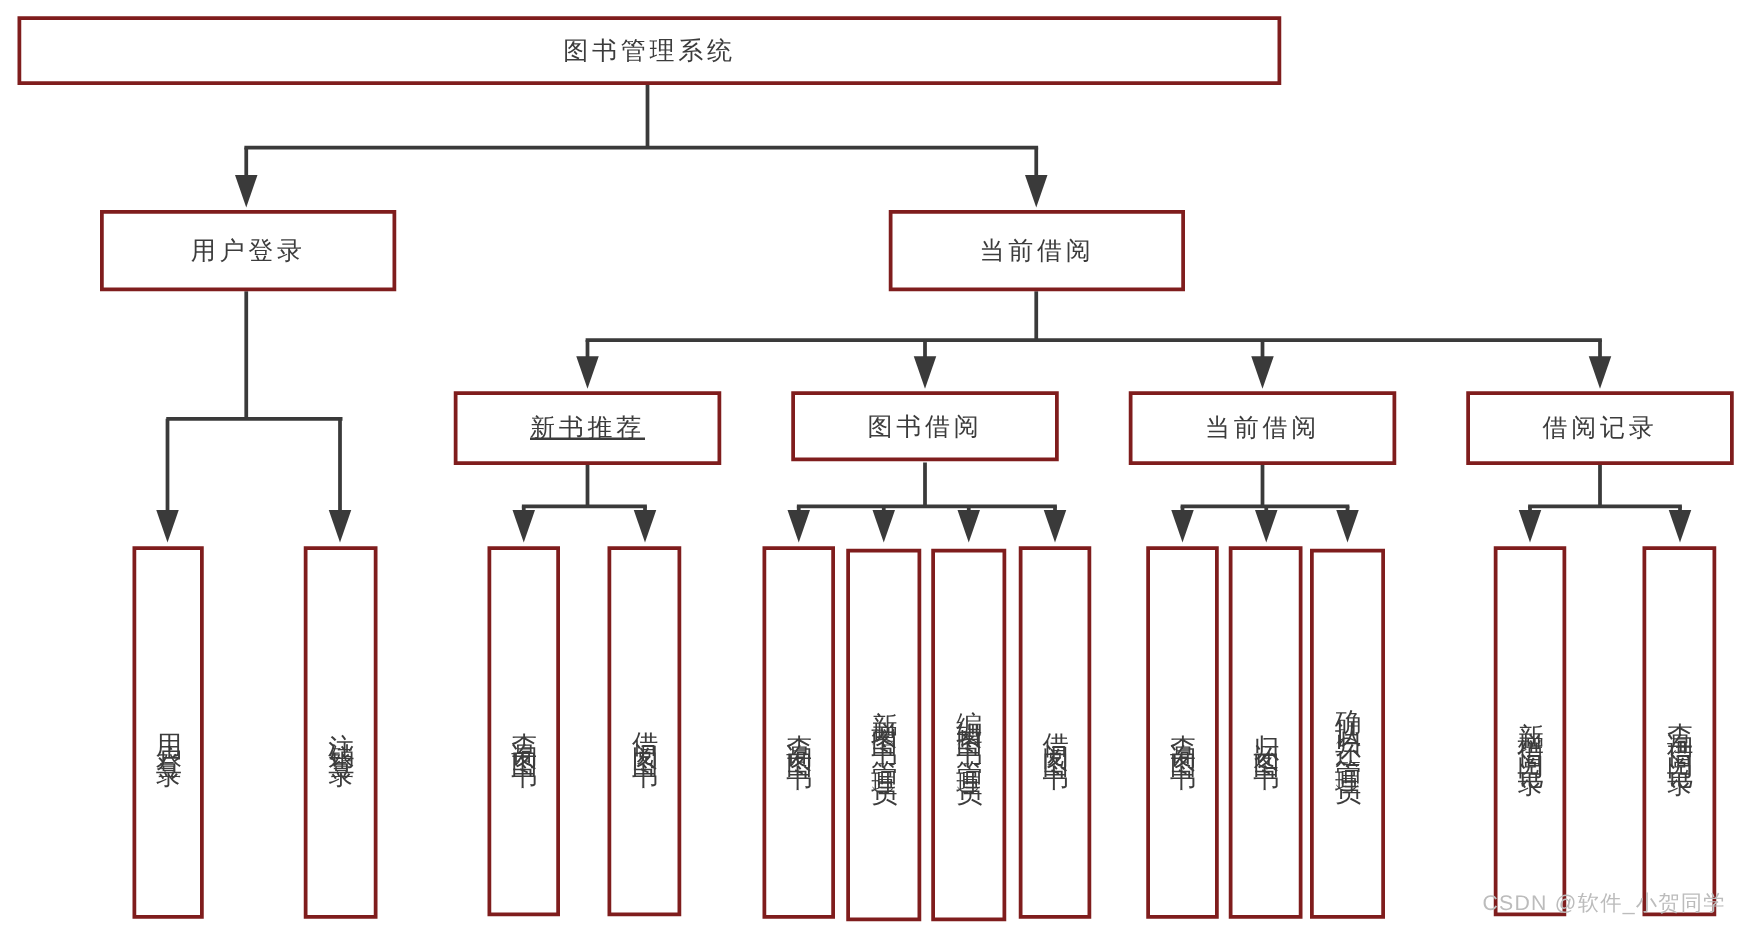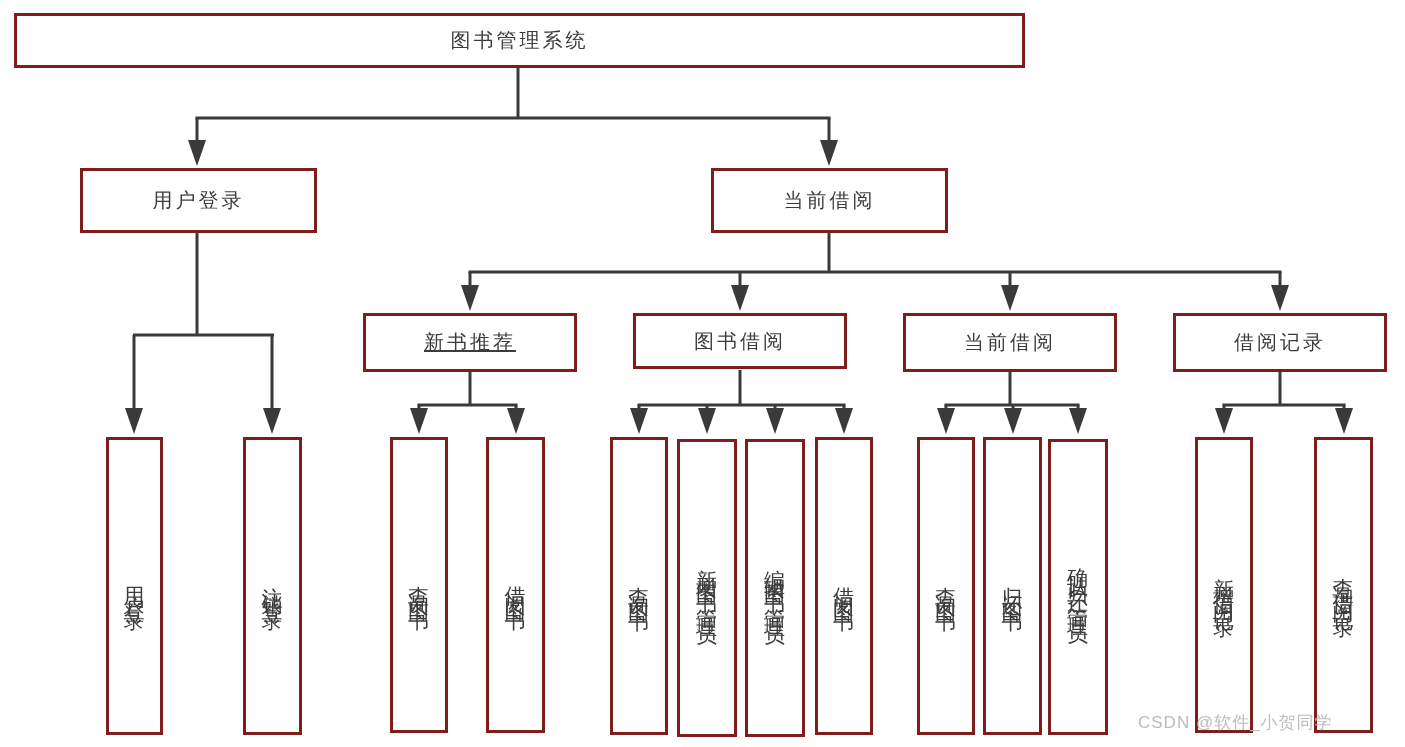--- a/index.html
+++ b/index.html
@@ -42,21 +42,21 @@
   }
   .node.v .vtext {
     writing-mode: vertical-lr;
     text-orientation: mixed;
     letter-spacing: 8px;
     line-height: 1;
     white-space: nowrap;
   }
   #watermark {
     position: absolute;
-    left: 1138px;
+    left: 1186px;
     top: 711px;
     font-size: 17px;
     letter-spacing: 1px;
     color: #bcbcbc;
     white-space: nowrap;
   }
 </style>
 </head>
 <body>
 

